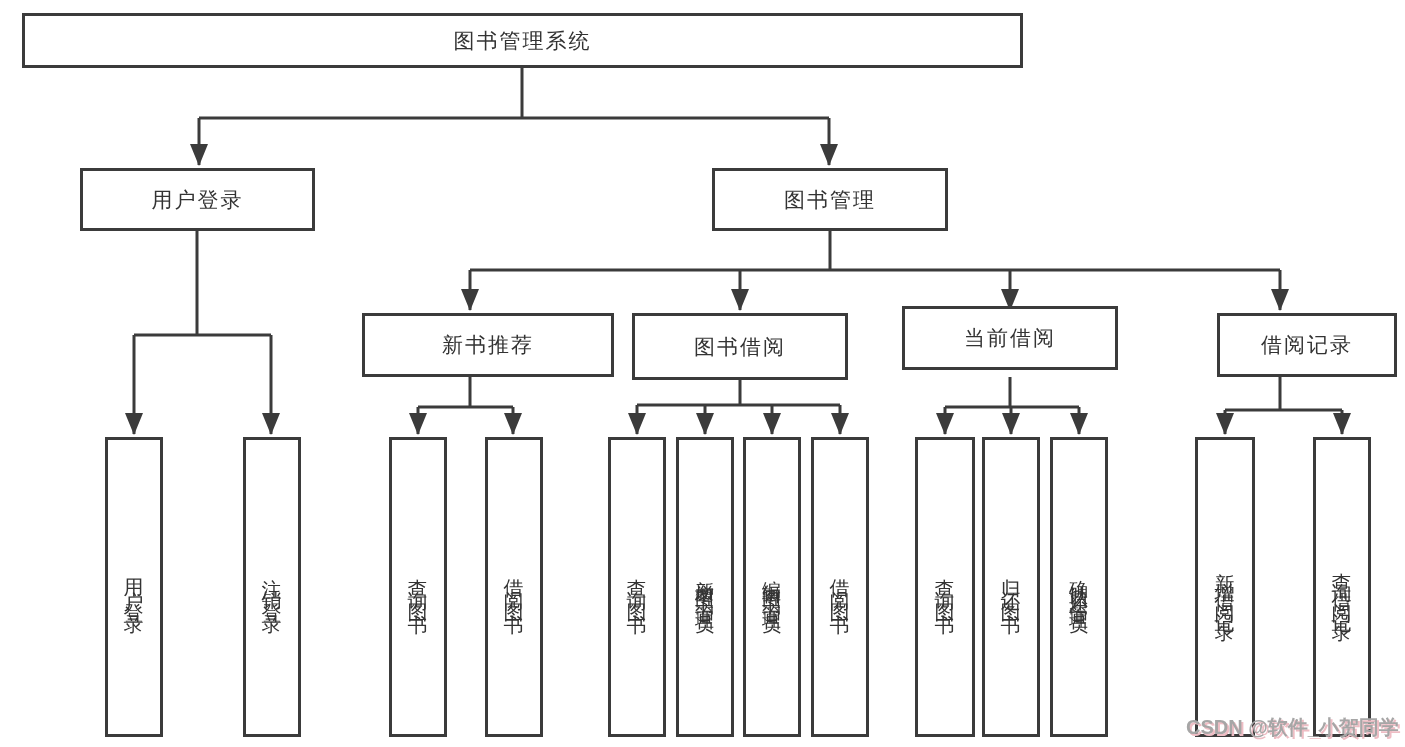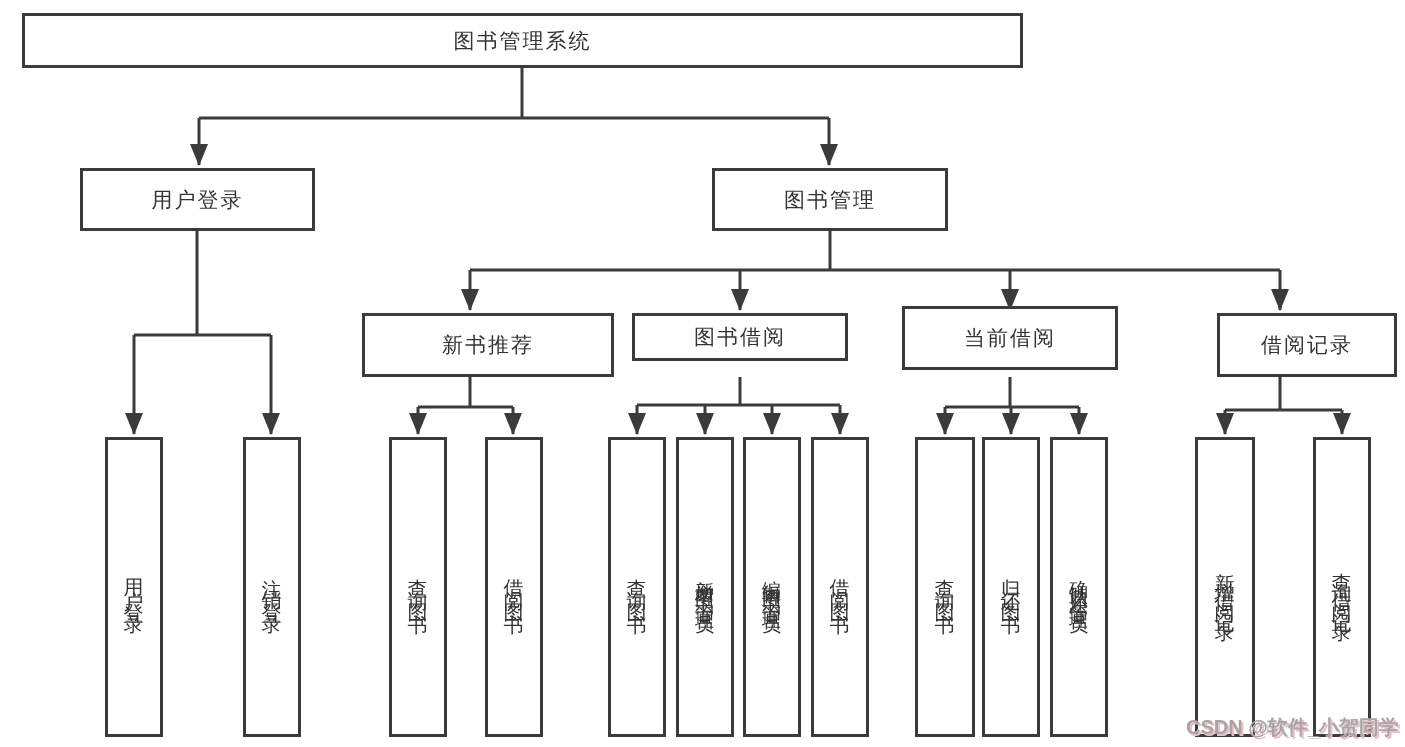--- a/index.html
+++ b/index.html
@@ -106,21 +106,21 @@
   <div class="box hbox" style="left:80px;top:168px;width:235px;height:63px">
     <span>用户登录</span>
   </div>
   <div class="box hbox" style="left:712px;top:168px;width:236px;height:63px">
     <span>图书管理</span>
   </div>
 
   <div class="box hbox" style="left:362px;top:313px;width:252px;height:64px">
     <span>新书推荐</span>
   </div>
-  <div class="box hbox" style="left:632px;top:313px;width:216px;height:48px">
+  <div class="box hbox" style="left:632px;top:313px;width:216px;height:67px">
     <span>图书借阅</span>
   </div>
   <div class="box hbox" style="left:902px;top:306px;width:216px;height:64px">
     <span>当前借阅</span>
   </div>
   <div class="box hbox" style="left:1217px;top:313px;width:180px;height:64px">
     <span>借阅记录</span>
   </div>
 
   <div class="box vbox" style="left:105px;top:437px;width:58px;height:300px">

